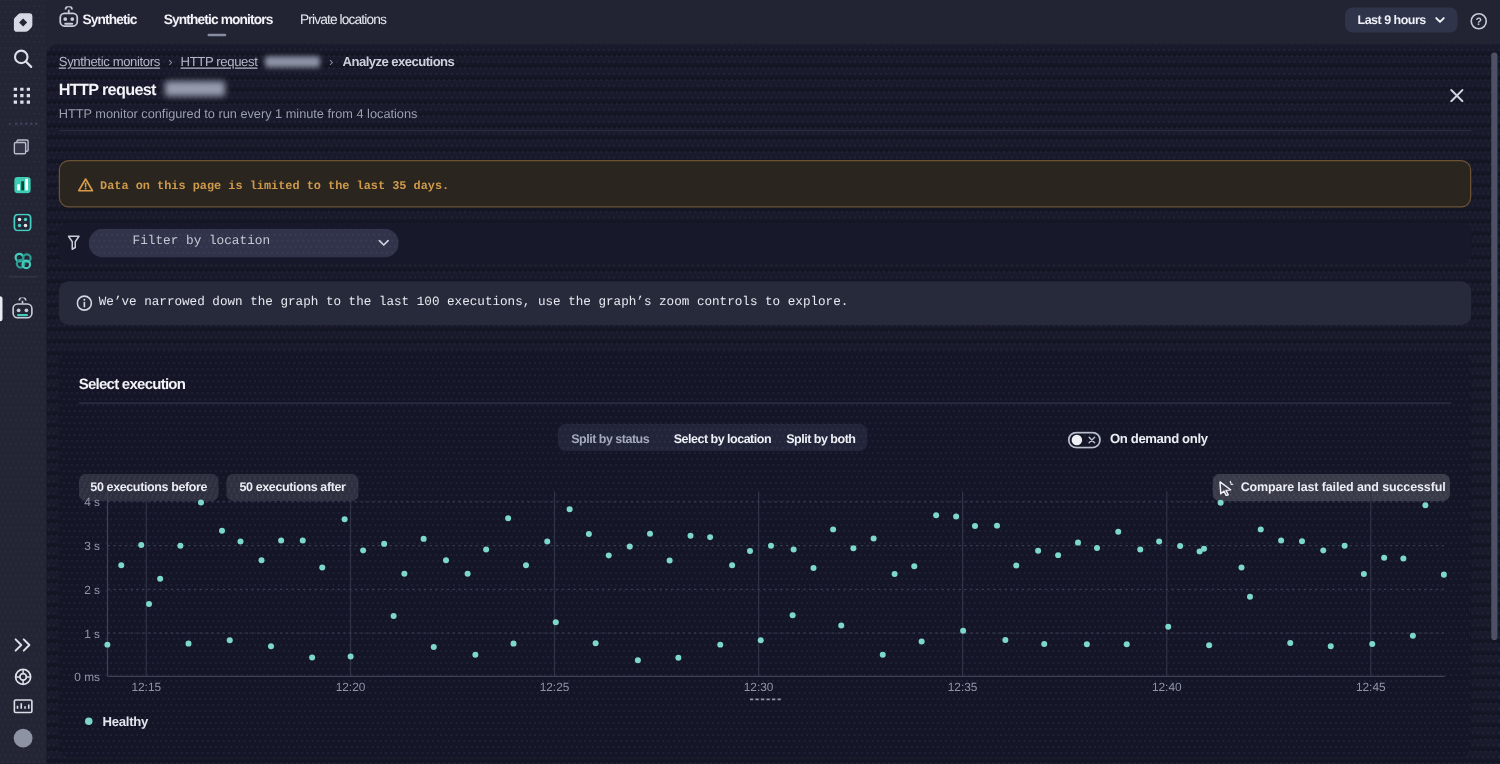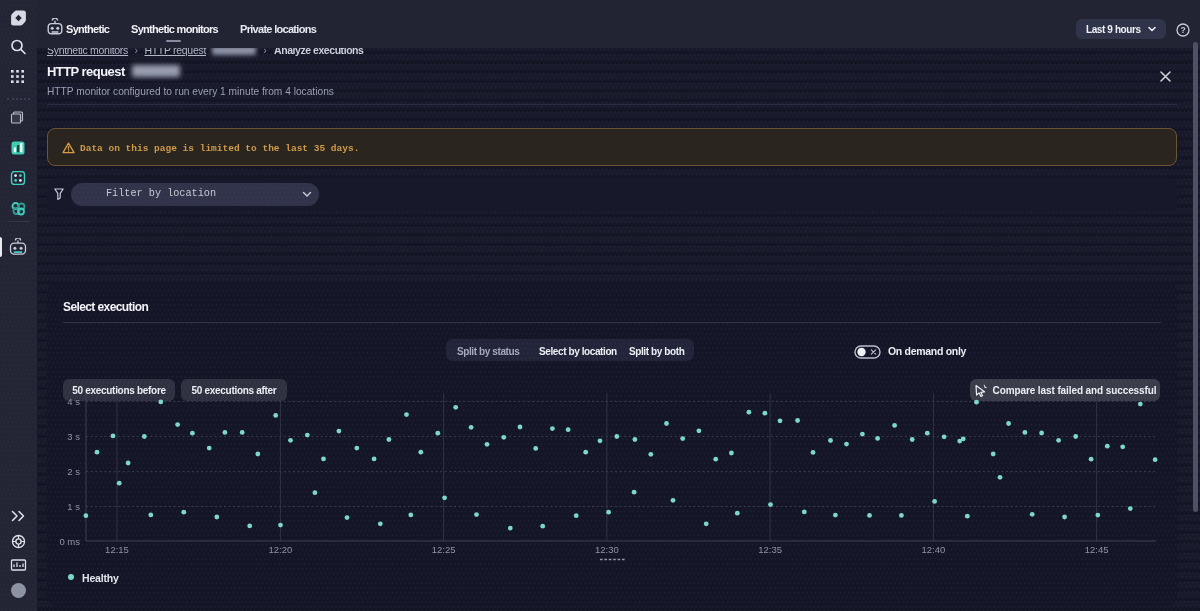--- a/index.html
+++ b/index.html
@@ -14,21 +14,21 @@
     background-size:4.2px 9.6px, 4.2px 9.6px;
     background-position:0 0, 2.1px 4.8px;
   }
   #sidebar { left:0; top:0; width:37px; height:611px; background-color:#232434; }
   #sidebar.dots {
     background-image:
       radial-gradient(circle, rgba(175,186,228,0.05) 0.6px, rgba(0,0,0,0) 1.0px),
       radial-gradient(circle, rgba(175,186,228,0.05) 0.6px, rgba(0,0,0,0) 1.0px);
   }
   #topbar { left:37px; top:0; width:1163px; height:35px; background-color:#222433;
-    display:flex; align-items:center;margin-top:13px; }
+    display:flex; align-items:center; }
   #content { left:37px; top:35px; width:1163px; height:576px;
     background-color:#18192a;
     border-radius:10px 0 0 0; }
   #content.dots {
     background-image:
       radial-gradient(circle, rgba(175,186,228,0.075) 0.6px, rgba(0,0,0,0) 1.0px),
       radial-gradient(circle, rgba(175,186,228,0.075) 0.6px, rgba(0,0,0,0) 1.0px),
       linear-gradient(180deg, #1a1b2c 0%, #18192a 45%, #151625 78%, #111220 100%);
   }
   .sb-ic { position:absolute; left:0; width:37px; text-align:center; }
@@ -77,20 +77,28 @@
       <svg class="abs" style="left:7px; top:10px;" width="10" height="13" viewBox="0 0 10 13">
         <path d="M0.8 1 L9.2 1 L6.2 5.4 L6.2 10 L3.8 11.4 L3.8 5.4 Z" stroke="#c9cdd9" stroke-width="1.2" fill="none" stroke-linejoin="round"></path>
       </svg>
       <div class="abs dots" style="left:24px; top:5px; width:248px; height:23px; border-radius:11.5px; background-color:#303349;"></div>
       <div class="txt" style="left:35px; top:10px; font-size:10.2px; color:#c6cad6;margin-left:24px;">Filter by location</div>
       <svg class="abs" style="left:255px; top:13px;" width="10" height="7" viewBox="0 0 10 7">
         <path d="M1.5 1.5 L5 5 L8.5 1.5" stroke="#ccd0dc" stroke-width="1.4" fill="none" stroke-linecap="round" stroke-linejoin="round"></path>
       </svg>
     </div>
 
+    <div class="banner" style="top:190px; height:35px; background-color:#272a3a;">
+      <svg class="abs" style="left:14px; top:11px;" width="13" height="13" viewBox="0 0 13 13">
+        <circle cx="6.5" cy="6.5" r="5.6" stroke="#d3d6e1" stroke-width="1.3" fill="none"></circle>
+        <path d="M6.5 6 L6.5 9.4" stroke="#d3d6e1" stroke-width="1.3" stroke-linecap="round"></path>
+        <circle cx="6.5" cy="3.7" r="0.8" fill="#d3d6e1"></circle>
+      </svg>
+      <div class="txt" style="left:32px; top:12px; font-size:10.1px; letter-spacing:0px; color:#e7e9f1;">We’ve narrowed down the graph to the last 100 executions, use the graph’s zoom controls to explore.</div>
+    </div>
 
     <div id="card" class="abs dots" style="left:10px; top:246px; width:1130px; height:325px; border-radius:10px; background-color:#141627;">
       <div class="txt" style="left:16px; top:19px; font-size:12px; letter-spacing:-0.6px; font-weight:bold; color:#f2f3f7;">Select execution</div>
       <div class="abs" style="left:16px; top:41px; width:1098px; border-top:1px solid #31354a;"></div>
       <div class="btn dots" style="left:16px; top:58px; width:112px;">50 executions before</div>
       <div class="btn dots" style="left:134px; top:58px; width:106px;">50 executions after</div>
       <div class="abs dots" style="left:399px; top:58px; width:248px; height:22px; border-radius:7px; background-color:#22253a;"></div>
       <div class="txt" style="left:410px; top:65px; font-size:10px; letter-spacing:-0.4px; font-weight:bold; color:#a4aabc;">Split by status</div>
       <div class="txt" style="left:492px; top:65px; font-size:10px; letter-spacing:-0.4px; font-weight:bold; color:#eef0f5;">Select by location</div>
       <div class="txt" style="left:582px; top:65px; font-size:10px; letter-spacing:-0.4px; font-weight:bold; color:#eef0f5;">Split by both</div>
@@ -256,21 +264,21 @@
         <rect x="3.2" y="5.6" width="13.6" height="10.2" rx="3.4"></rect>
         <path d="M10 5.4 L10 2.8 M12.6 2.6 a2.6 2.6 0 0 0 -5.2 0"></path>
       </g>
       <circle cx="7.2" cy="10.2" r="1.5" fill="#c8ccda"></circle>
       <circle cx="12.8" cy="10.2" r="1.5" fill="#c8ccda"></circle>
       <rect x="6.4" y="13.2" width="7.2" height="1.6" rx="0.8" fill="#c8ccda"></rect>
     </svg>
     <div class="txt" style="left:29px; top:10px; font-size:11px; letter-spacing:-0.7px; font-weight:bold; color:#f2f3f7;">Synthetic</div>
     <div class="txt" style="left:94px; top:10px; font-size:11px; letter-spacing:-0.7px; font-weight:bold; color:#f2f3f7;">Synthetic monitors</div>
     <div class="abs" style="left:129px; top:27px; width:15px; height:2px; background:#878ca1; border-radius:1px;"></div>
-    <div class="txt" style="left:203px; top:10px; font-size:11px; letter-spacing:-0.7px; font-weight:bold; color:#e7e9f0;">Private locations</div>
+    <div class="txt" style="left:203px; top:10px; font-size:11px; letter-spacing:-0.7px; font-weight:normal; color:#e7e9f0;">Private locations</div>
 
     <div class="abs" style="left:1039px; top:6px; width:90px; height:20px; background:#30344a; border-radius:6px;"></div>
     <div class="txt" style="left:1049px; top:10.5px; font-size:10px; letter-spacing:-0.4px; font-weight:bold; color:#eef0f5;">Last 9 hours</div>
     <svg class="abs" style="left:1110px; top:12px;" width="10" height="8" viewBox="0 0 10 8">
       <path d="M2 2.5 L5 5.5 L8 2.5" stroke="#eef0f5" stroke-width="1.6" fill="none" stroke-linecap="round" stroke-linejoin="round"></path>
     </svg>
 
     <svg class="abs" style="left:1139px; top:10px;" width="14" height="14" viewBox="0 0 14 14">
       <circle cx="7" cy="7" r="6" stroke="#c6cad6" stroke-width="1.3" fill="none"></circle>
       <text x="7" y="10" text-anchor="middle" font-size="8.5" font-weight="bold" fill="#c6cad6" font-family="Liberation Sans">?</text>

